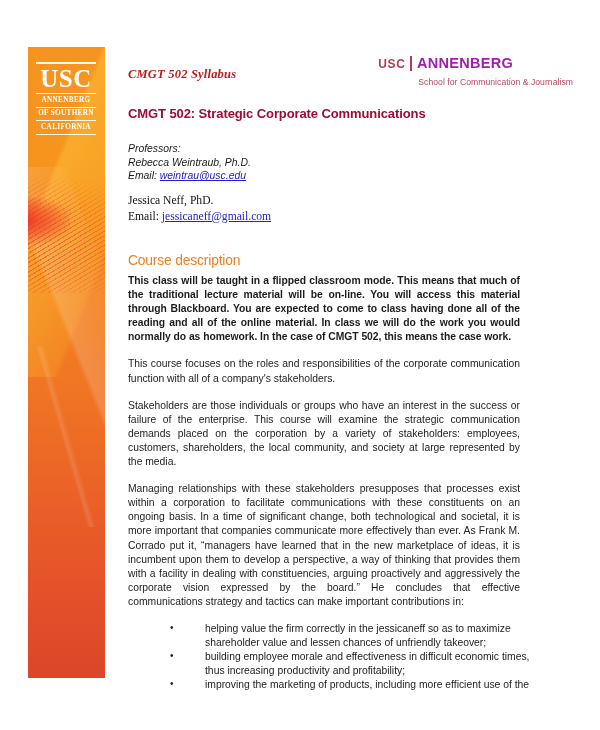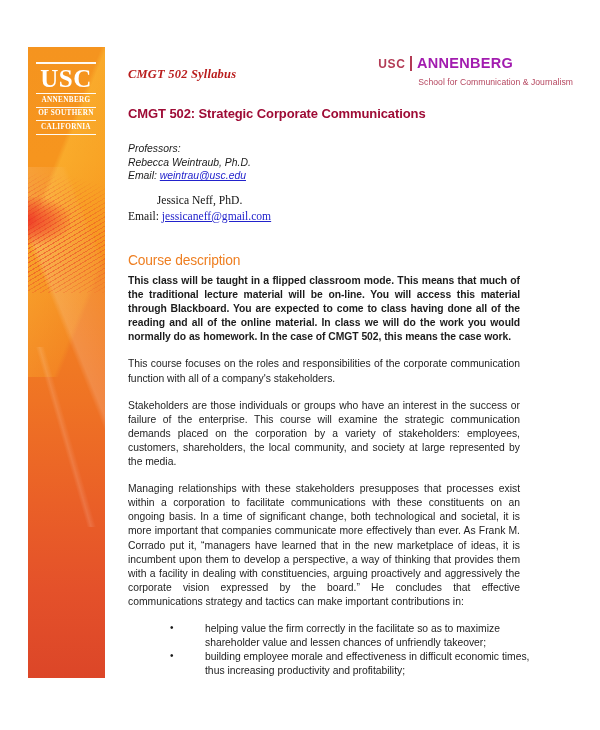--- a/index.html
+++ b/index.html
@@ -215,21 +215,20 @@
     font-style: italic;
   }
   .prof-block-2 {
     position: absolute;
     left: 0;
     top: 165px;
     font-family: "Liberation Serif", serif;
     font-size: 11.6px;
     line-height: 15.5px;
     color: #111111;
-    text-align: center;
   }
   a.maillink {
     color: #2222cc;
     text-decoration: underline;
   }
 
   .section-head {
     position: absolute;
     left: 0;
     top: 225px;
@@ -335,19 +334,20 @@
 
     <div class="section-head">Course description</div>
 
     <div class="body-col">
       <p class="lead">This class will be taught in a flipped classroom mode. This means that much of the traditional lecture material will be on-line. You will access this material through Blackboard. You are expected to come to class having done all of the reading and all of the online material. In class we will do the work you would normally do as homework. In the case of CMGT 502, this means the case work.</p>
       <p>This course focuses on the roles and responsibilities of the corporate communication function with all of a company's stakeholders.</p>
       <p>Stakeholders are those individuals or groups who have an interest in the success or failure of the enterprise. This course will examine the strategic communication demands placed on the corporation by a variety of stakeholders: employees, customers, shareholders, the local community, and society at large represented by the media.</p>
       <p>Managing relationships with these stakeholders presupposes that processes exist within a corporation to facilitate communications with these constituents on an ongoing basis. In a time of significant change, both technological and societal, it is more important that companies communicate more effectively than ever. As Frank M. Corrado put it, “managers have learned that in the new marketplace of ideas, it is incumbent upon them to develop a perspective, a way of thinking that provides them with a facility in dealing with constituencies, arguing proactively and aggressively the corporate vision expressed by the board.” He concludes that effective communications strategy and tactics can make important contributions in:</p>
 
       <ul class="bullets">
-        <li>helping value the firm correctly in the facilitate so as to maximize shareholder value and lessen chances of unfriendly takeover;</li>
+        <li>helping value the firm correctly in the jessicaneff so as to maximize shareholder value and lessen chances of unfriendly takeover;</li>
         <li>building employee morale and effectiveness in difficult economic times, thus increasing productivity and profitability;</li>
+        <li>improving the marketing of products, including more efficient use of the</li>
       </ul>
     </div>
 
   </div>
 </div>
 
 </body></html>

